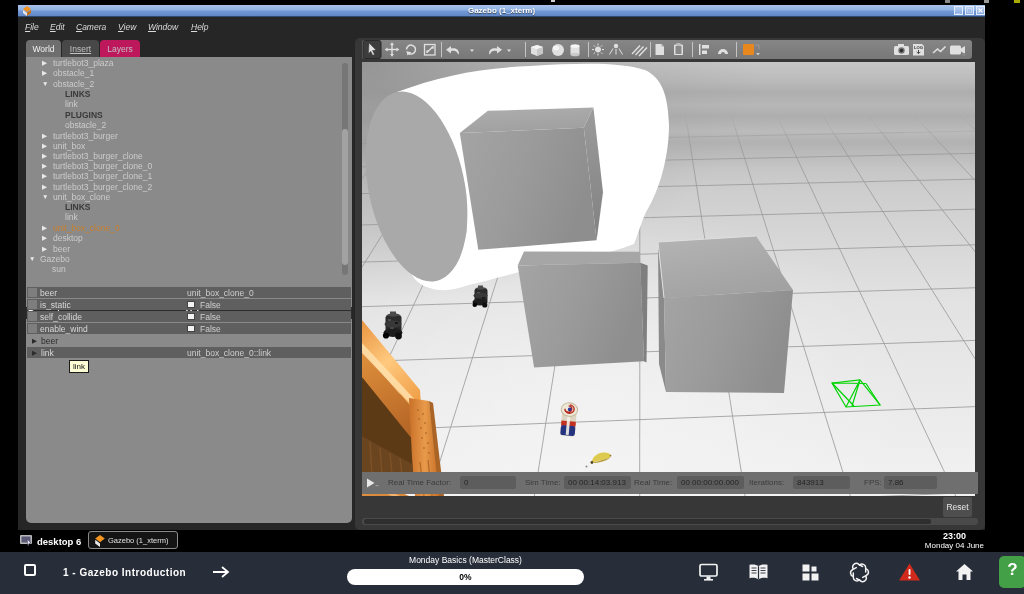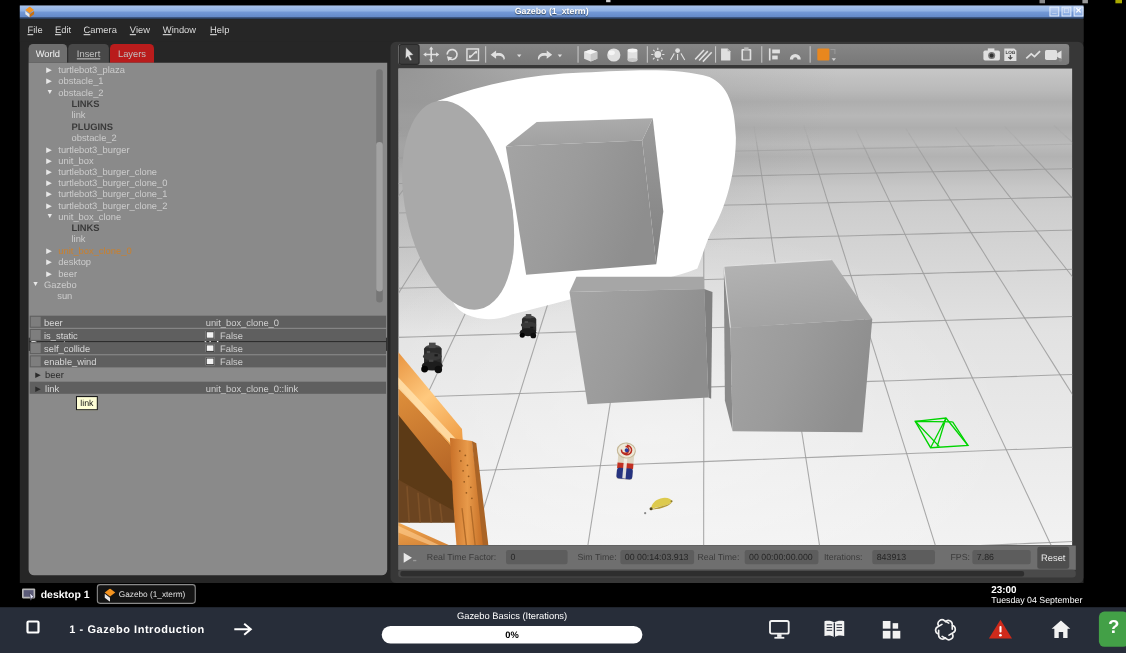--- a/index.html
+++ b/index.html
@@ -8,21 +8,21 @@
 .abs { position:absolute; }
 #win { position:absolute; left:18px; top:5px; width:967px; height:525px; background:#262626; }
 #titlebar { position:absolute; left:0; top:0; width:967px; height:12px;
   background:linear-gradient(#a8c2ea 0%, #8fb1e3 45%, #7298d6 55%, #6288c6 100%);
   border-bottom:1px solid #2e4a76; }
 #titletext { position:absolute; left:0; right:0; top:1px; text-align:center;
   font-size:8px; font-weight:bold; color:#fff; text-shadow:0 1px 1px #345; letter-spacing:0; }
 .winbtn { position:absolute; top:1px; width:9px; height:9px;
   background:linear-gradient(#bdd0f2,#84a8e0); border:1px solid #e2ecfc; color:#fff;
   font-size:7px; line-height:7px; text-align:center; font-weight:bold;}
-#menubar { position:absolute; left:0; top:13px; width:967px; height:20px; background:#262626; }
+#menubar { position:absolute; left:0; top:13px; width:967px; height:20px; background:#262626;font-style:italic; }
 .menuitem { position:absolute; top:4px; font-size:8.5px; color:#dadada; }
 .menuitem u { text-decoration:underline; }
 
 #tabs { position:absolute; left:8px; top:35px; height:18px; }
 .tab { position:absolute; top:0; height:17px; border-radius:4px 4px 0 0;
   font-size:8.5px; text-align:center; padding-top:4px; }
 #panel { position:absolute; left:8px; top:52px; width:326px; height:466px;
   background:#8a8a8a; border-radius:0 0 5px 5px; }
 .trow { position:absolute; font-size:8.5px; white-space:nowrap; color:#cccccc; }
 .trow .arr { display:inline-block; font-size:6.5px; color:#e8e8e8; width:10px; }
@@ -37,34 +37,34 @@
 .prow .val { position:absolute; left:158px; top:1px; white-space:nowrap; color:#cfcfcf; }
 .pcheck { position:absolute; left:160px; top:1.5px; width:7.5px; height:7.5px; background:#f2f2f2; border:1px solid #444; }
 .pdark { color:#2b2b2b; }
 #tooltip { position:absolute; left:43px; top:303px; background:#ffffd6; border:1px solid #1a1a1a;
   font-size:8px; color:#111; padding:0.5px 3px 1.5px 3px; }
 
 #vframe { position:absolute; left:337px; top:33px; width:630px; height:492px; background:#373737; border-radius:5px; }
 #toolbar { position:absolute; left:7px; top:2px; width:610px; height:19px; background:
   linear-gradient(#868686,#787878); border-radius:3px; }
 #scene { position:absolute; left:7px; top:24px; width:613px; height:434px; overflow:hidden; }
-#statusbar { position:absolute; left:7px; top:458px; width:616px; height:22px; background:#6f6f6f;
+#statusbar { position:absolute; left:7px; top:434px; width:616px; height:22px; background:#6f6f6f;
   font-size:8px; color:#333; }
 .sfield { position:absolute; top:3.5px; height:13px; background:#5d5d5d; border-radius:2px;
   color:#252525; font-size:8px; padding:2px 0 0 4px; }
 .slabel { position:absolute; top:6px; color:#3b3b3b; font-size:8px; }
 #hscroll { position:absolute; left:7px; top:480px; width:616px; height:7px; background:#4a4a4a; border-radius:3px;}
 #hthumb { position:absolute; left:2px; top:1px; width:567px; height:5px; background:#2e2e2e; border-radius:2px;}
 #resetbtn { position:absolute; left:588px; top:459px; width:29px; height:20px; background:#4e4e4e;
   color:#e8e8e8; font-size:8.5px; text-align:center; padding-top:5px; border-radius:2px;}
 
 #taskbar { position:absolute; left:0; top:530px; width:1024px; height:22px; background:#000; }
 #taskbtn { position:absolute; left:88px; top:1px; width:90px; height:18px; background:#141414;
   border:1px solid #8a8a8a; border-radius:3px; color:#e0e0e0; font-size:7.5px; }
-#clock { position:absolute; right:40px; top:1px; text-align:left; color:#fff; }
+#clock { position:absolute; right:40px; top:1px; text-align:center; color:#fff; }
 
 #botbar { position:absolute; left:0; top:552px; width:1024px; height:42px; background:#272d39; }
 #progress { position:absolute; left:347px; top:17px; width:237px; height:16px; background:#fff;
   border-radius:8px; color:#000; font-size:8.5px; font-weight:bold; text-align:center; padding-top:3px;}
 </style>
 </head>
 <body>
 
 <div class="abs" style="left:551px;top:0;width:4px;height:2px;background:#cfcfcf"></div>
 <div class="abs" style="left:945px;top:0;width:5px;height:3px;background:#888"></div>
@@ -87,21 +87,21 @@
     <div class="menuitem" style="left:7px"><u>F</u>ile</div>
     <div class="menuitem" style="left:32px"><u>E</u>dit</div>
     <div class="menuitem" style="left:58px"><u>C</u>amera</div>
     <div class="menuitem" style="left:100px"><u>V</u>iew</div>
     <div class="menuitem" style="left:130px"><u>W</u>indow</div>
     <div class="menuitem" style="left:173px"><u>H</u>elp</div>
   </div>
   <div id="tabs">
     <div class="tab" style="left:0px;width:35px;background:#6e6e6e;color:#f2f2f2;">World</div>
     <div class="tab" style="left:36px;width:37px;background:#484848;color:#c2c2c2;text-decoration:underline;">Insert</div>
-    <div class="tab" style="left:74px;width:40px;background:#b91c1c;color:#c2c2c2;">Layers</div>
+    <div class="tab" style="left:74px;width:40px;background:#be185d;color:#c2c2c2;">Layers</div>
   </div>
   <div id="panel">
     <div class="trow" style="left:0;top:1.2px;width:320px;">
         <span class="arr" style="position:absolute;left:16px;top:1px">▶</span>
         <span style="position:absolute;left:27px">turtlebot3_plaza</span>
       </div>
     <div class="trow" style="left:0;top:11.3px;width:320px;">
         <span class="arr" style="position:absolute;left:16px;top:1px">▶</span>
         <span style="position:absolute;left:27px">obstacle_1</span>
       </div>
@@ -546,41 +546,41 @@
       </div>
   </div>
 </div>
 
 <div id="taskbar">
   <svg class="abs" style="left:20px;top:4px" width="13" height="12" viewBox="0 0 13 12">
     <rect x="0" y="1" width="12" height="9" rx="1" fill="#b8b8b8"></rect>
     <rect x="1.5" y="2.5" width="9" height="6" fill="#5a5a78"></rect>
     <polygon points="7,5 11,9 9,9.5 8,12" fill="#e8e8ff" stroke="#334" stroke-width="0.5"></polygon>
   </svg>
-  <div class="abs" style="left:37px;top:6px;font-size:9.5px;font-weight:bold;color:#fff;">desktop 1</div>
+  <div class="abs" style="left:37px;top:6px;font-size:9.5px;font-weight:bold;color:#fff;">desktop 6</div>
   <div id="taskbtn">
     <svg class="abs" style="left:5px;top:3px" width="12" height="12" viewBox="0 0 10 10">
       <polygon points="5,0 9,3 5,6 1,3" fill="#f49420"></polygon>
       <polygon points="1,4 5,7 5,10 1,7" fill="#e8e8e8"></polygon>
     </svg>
     <div class="abs" style="left:19px;top:4px;">Gazebo (1_xterm)</div>
   </div>
   <div id="clock">
     <div style="font-size:9px;font-weight:bold;">23:00</div>
-    <div style="font-size:8px;">Tuesday 04 September</div>
+    <div style="font-size:8px;">Monday 04 June</div>
   </div>
 </div>
 
 <div id="botbar">
   <div class="abs" style="left:24px;top:12px;width:12px;height:12px;border:2px solid #fff;border-radius:2px;"></div>
   <div class="abs" style="left:63px;top:14.5px;font-size:10px;font-weight:bold;color:#fff;letter-spacing:0.5px;">1 - Gazebo Introduction</div>
   <svg class="abs" style="left:212px;top:13px" width="18" height="14" viewBox="0 0 18 14">
     <path d="M1,7 H15 M10,2 L16,7 L10,12" stroke="#fff" stroke-width="1.8" fill="none"></path>
   </svg>
-  <div class="abs" style="left:347px;top:3px;width:237px;text-align:center;font-size:8.5px;color:#fff;">Gazebo Basics (Iterations)</div>
+  <div class="abs" style="left:347px;top:3px;width:237px;text-align:center;font-size:8.5px;color:#fff;">Monday Basics (MasterClass)</div>
   <div id="progress">0%</div>
   <svg class="abs" style="left:698px;top:10px" width="21" height="20" viewBox="0 0 21 20">
 <rect x="2" y="2.5" width="17" height="11.5" rx="1.5" fill="none" stroke="#f2f2f2" stroke-width="1.7"></rect>
 <rect x="8.5" y="14.5" width="4" height="2.5" fill="#f2f2f2"></rect>
       <rect x="6" y="17" width="9" height="1.6" fill="#f2f2f2"></rect>
     </svg>
     <svg class="abs" style="left:748px;top:11px" width="21" height="18" viewBox="0 0 21 18">
 <path d="M10.5,3 C8.5,1.4 4.5,1 1.5,1.8 V15.2 C4.5,14.4 8.5,14.6 10.5,16.4 C12.5,14.6 16.5,14.4 19.5,15.2 V1.8 C16.5,1 12.5,1.4 10.5,3 Z" fill="#f2f2f2"></path>
 <path d="M10.5,3.2 V16.2" stroke="#272d39" stroke-width="1.2"></path>
 <g stroke="#272d39" stroke-width="0.9">

